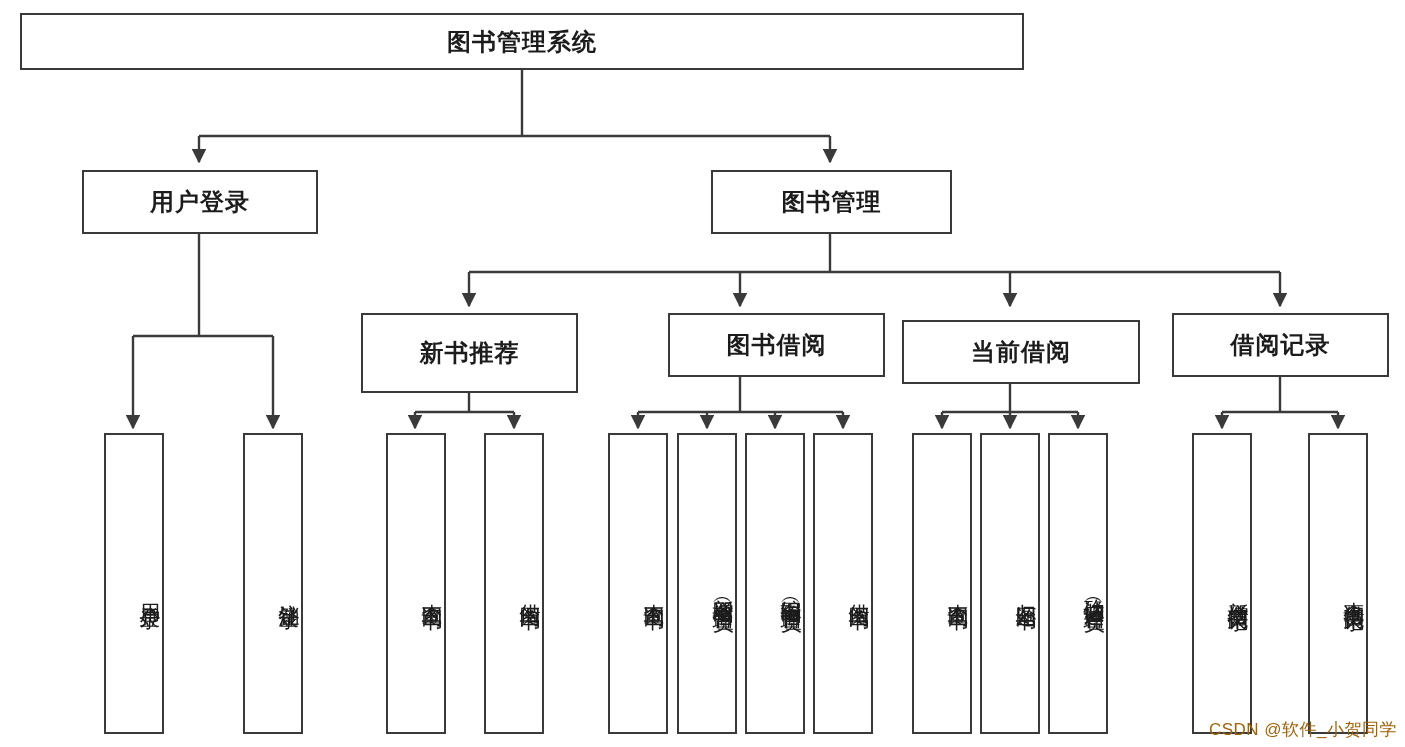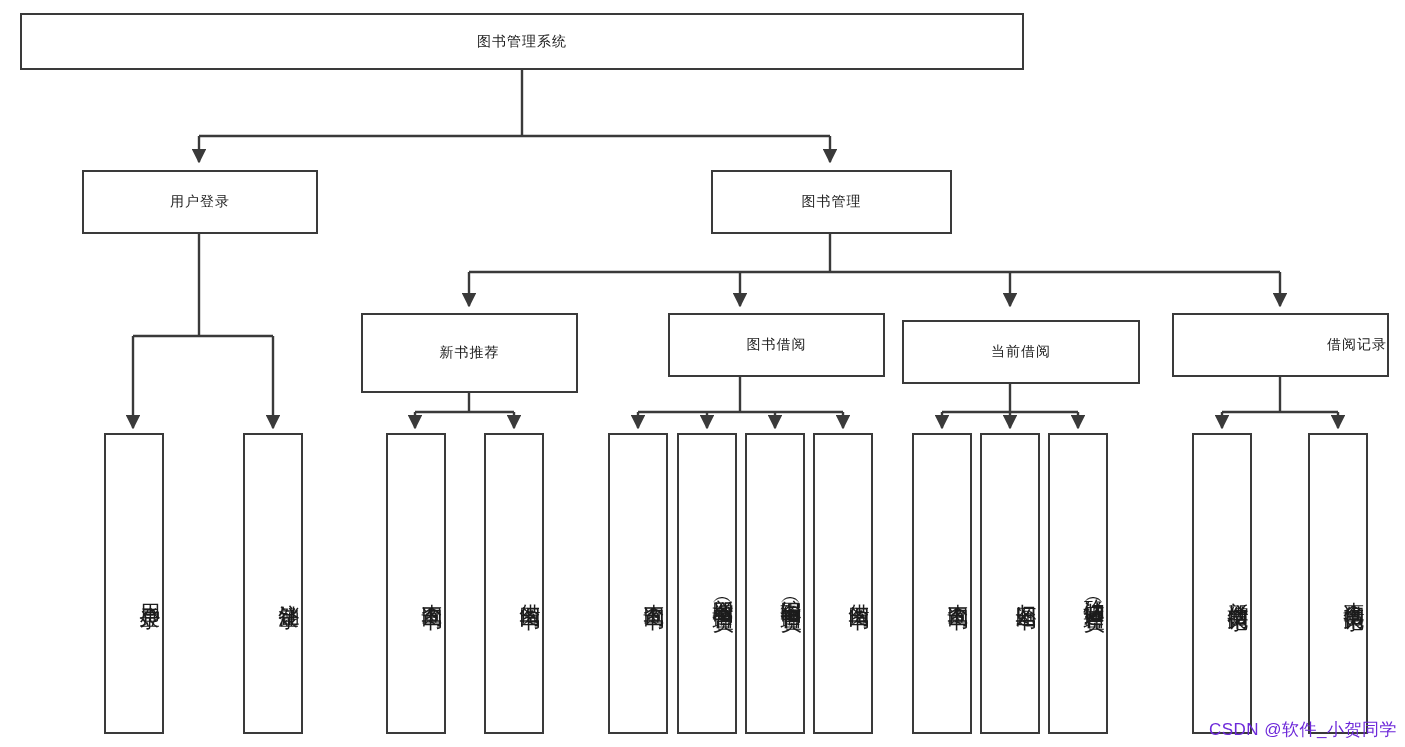--- a/index.html
+++ b/index.html
@@ -29,43 +29,44 @@
     position: absolute;
     box-sizing: border-box;
     border: 2px solid #3a3a3a;
     background: #ffffff;
     display: flex;
     align-items: center;
     justify-content: center;
     color: #1c1c1c;
   }
   .node.horiz {
-    font-size: 14px;
+    font-size: 24px;
     letter-spacing: 1px;
+    font-weight: bold;
   }
   .node.vert {
     writing-mode: vertical-rl;
     text-orientation: upright;
     font-size: 21px;
     line-height: 1.18;
     letter-spacing: 2px;
     padding-top: 14px;
     align-items: flex-start;
     justify-content: center;
   }
   .node .lbl {
     display: block;
     white-space: nowrap;
   }
   #watermark {
     position: absolute;
     right: 8px;
     bottom: 6px;
     font-size: 17px;
-    color: #6d28d9;
+    color: #a16207;
     letter-spacing: 0.5px;
     white-space: nowrap;
   }
 </style>
 </head>
 <body>
 
 <div id="canvas">
 
   <svg id="wires" viewBox="0 0 1405 747" xmlns="http://www.w3.org/2000/svg">
@@ -135,21 +136,21 @@
   </div>
 
   <div class="node horiz" style="left:632px; top:313px; width:217px; height:64px;margin-left:36px;">
     <span class="lbl">图书借阅</span>
   </div>
 
   <div class="node horiz" style="left:902px; top:320px; width:238px; height:64px;">
     <span class="lbl">当前借阅</span>
   </div>
 
-  <div class="node horiz" style="left:1172px; top:313px; width:217px; height:64px;justify-content:flex-end;">
+  <div class="node horiz" style="left:1172px; top:313px; width:217px; height:64px;">
     <span class="lbl">借阅记录</span>
   </div>
 
   <div class="node vert" style="left:104px; top:433px; width:60px; height:301px;">
     <span class="lbl">用户登录</span>
   </div>
 
   <div class="node vert" style="left:243px; top:433px; width:60px; height:301px;">
     <span class="lbl">注销登录</span>
   </div>

